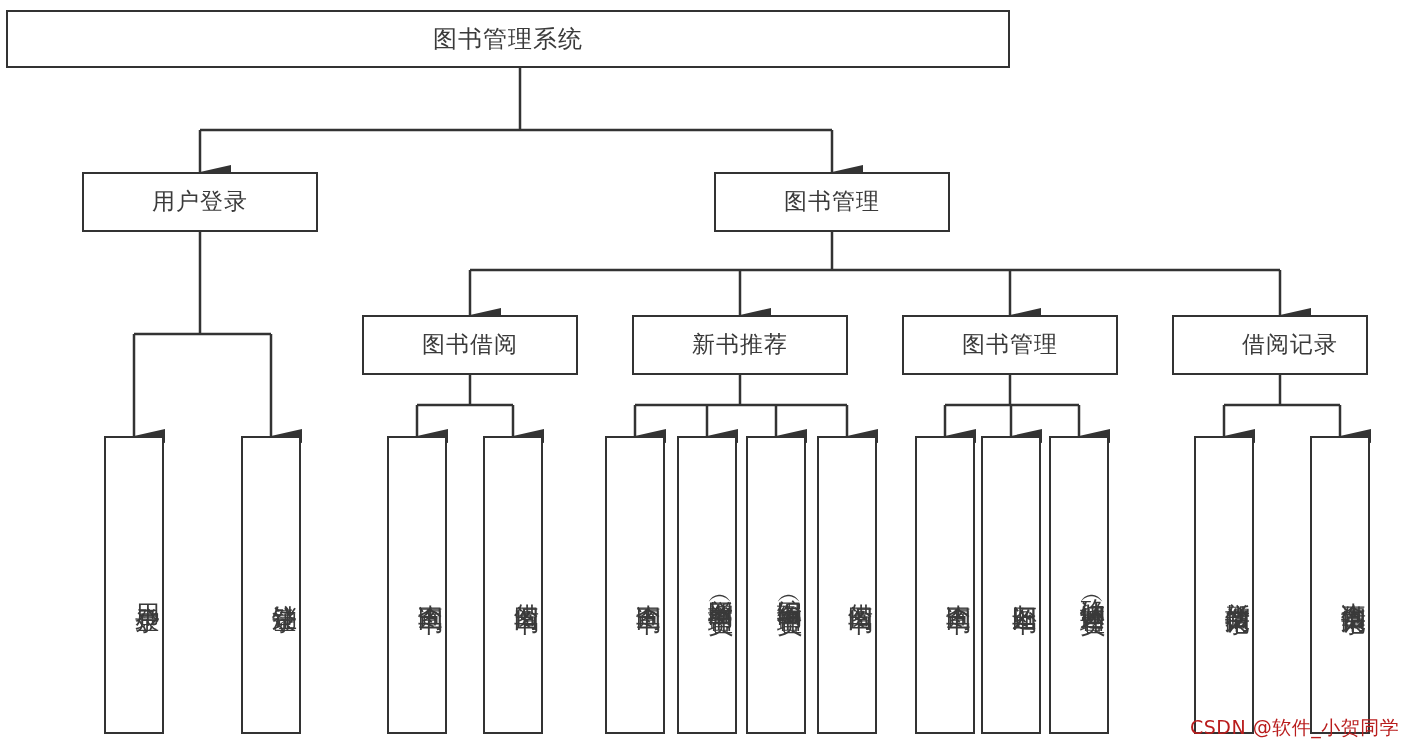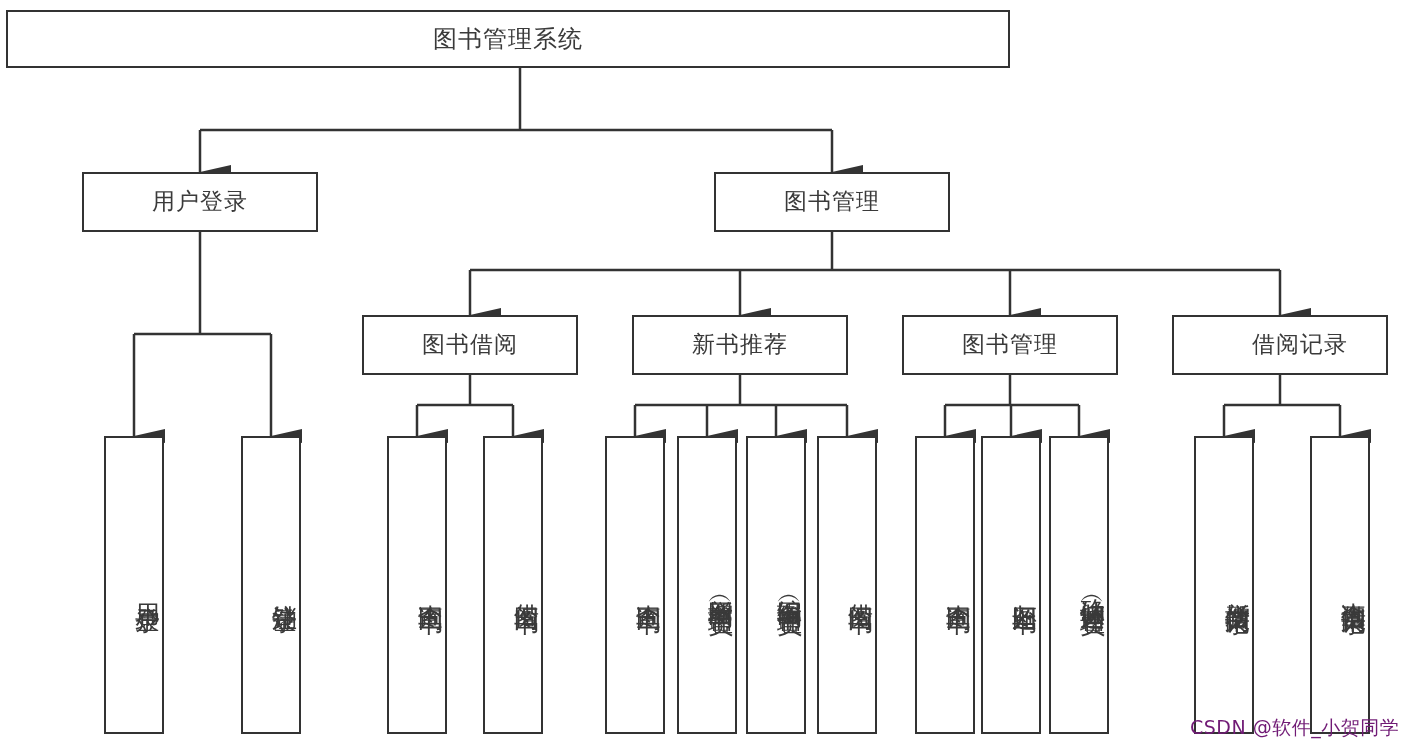--- a/index.html
+++ b/index.html
@@ -24,21 +24,21 @@
     font-size:25px;
     line-height:1.22;
     letter-spacing:2px;
     align-items:flex-start;
     justify-content:center;
     padding-top:6px;
     text-align:center;
   }
   .watermark{
     position:absolute;
-    color:#701a75;
+    color:#b91c1c;
     font-size:19px;
     letter-spacing:0.5px;
     white-space:nowrap;
     user-select:none;
   }
 </style>
 </head>
 <body>
 
 <div id="canvas">
@@ -94,21 +94,21 @@
   </svg>
 
   <div class="node node-h node-root" style="left:6px;top:10px;width:1004px;height:58px;">图书管理系统</div>
 
   <div class="node node-h" style="left:82px;top:172px;width:236px;height:60px;">用户登录</div>
   <div class="node node-h" style="left:714px;top:172px;width:236px;height:60px;">图书管理</div>
 
   <div class="node node-h" style="left:362px;top:315px;width:216px;height:60px;">图书借阅</div>
   <div class="node node-h" style="left:632px;top:315px;width:216px;height:60px;">新书推荐</div>
   <div class="node node-h" style="left:902px;top:315px;width:216px;height:60px;">图书管理</div>
-  <div class="node node-h" style="left:1172px;top:315px;width:216px;height:60px;padding-left:40px;">借阅记录</div>
+  <div class="node node-h" style="left:1172px;top:315px;width:196px;height:60px;padding-left:40px;">借阅记录</div>
 
   <div class="node node-v" style="left:104px;top:436px;width:60px;height:298px;">用户登录</div>
   <div class="node node-v" style="left:241px;top:436px;width:60px;height:298px;">注销登录</div>
 
   <div class="node node-v" style="left:387px;top:436px;width:60px;height:298px;">查询图书</div>
   <div class="node node-v" style="left:483px;top:436px;width:60px;height:298px;">借阅图书</div>
 
   <div class="node node-v" style="left:605px;top:436px;width:60px;height:298px;">查询图书</div>
   <div class="node node-v" style="left:677px;top:436px;width:60px;height:298px;">新增图书（管理员）</div>
   <div class="node node-v" style="left:746px;top:436px;width:60px;height:298px;">编辑图书（管理员）</div>

